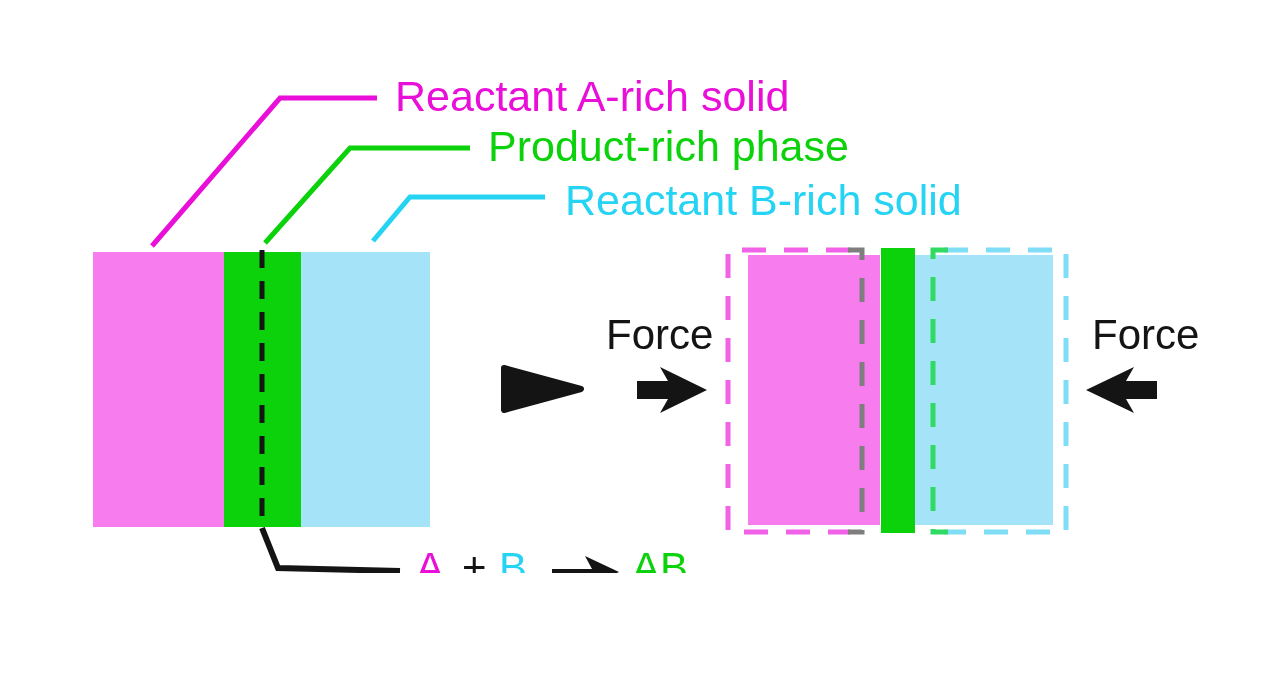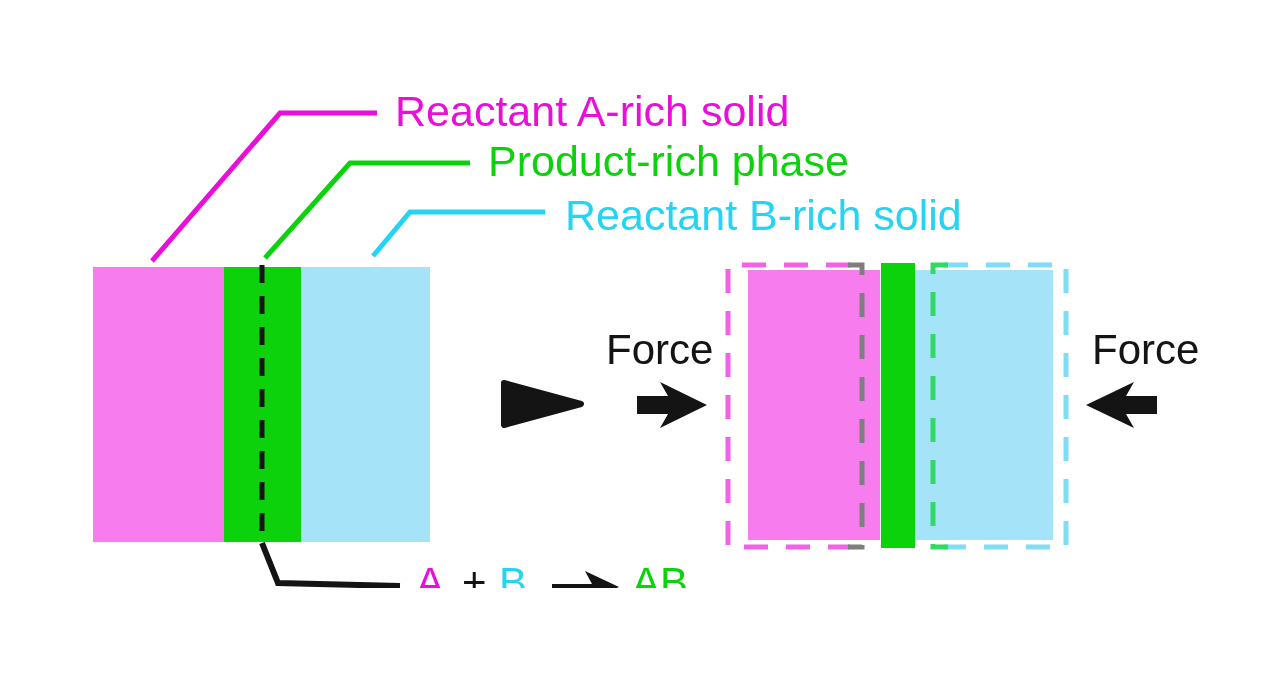--- a/index.html
+++ b/index.html
@@ -1,16 +1,16 @@
 <!DOCTYPE html>
 <html><head>
 <meta charset="utf-8">
 <style>
   html,body{margin:0;padding:0;background:#ffffff;}
-  #stage{position:relative;width:1280px;height:573px;background:#ffffff;overflow:hidden;margin-top:15px;}
+  #stage{position:relative;width:1280px;height:573px;background:#ffffff;overflow:hidden;}
   svg{display:block;}
   .lbl{font-family:"Liberation Sans", sans-serif;font-size:43px;}
   .mid{font-family:"Liberation Sans", sans-serif;font-size:42px;}
 </style>
 </head>
 <body>
 
 <div id="stage">
 <svg width="1280" height="684" viewBox="0 0 1280 684">
 

